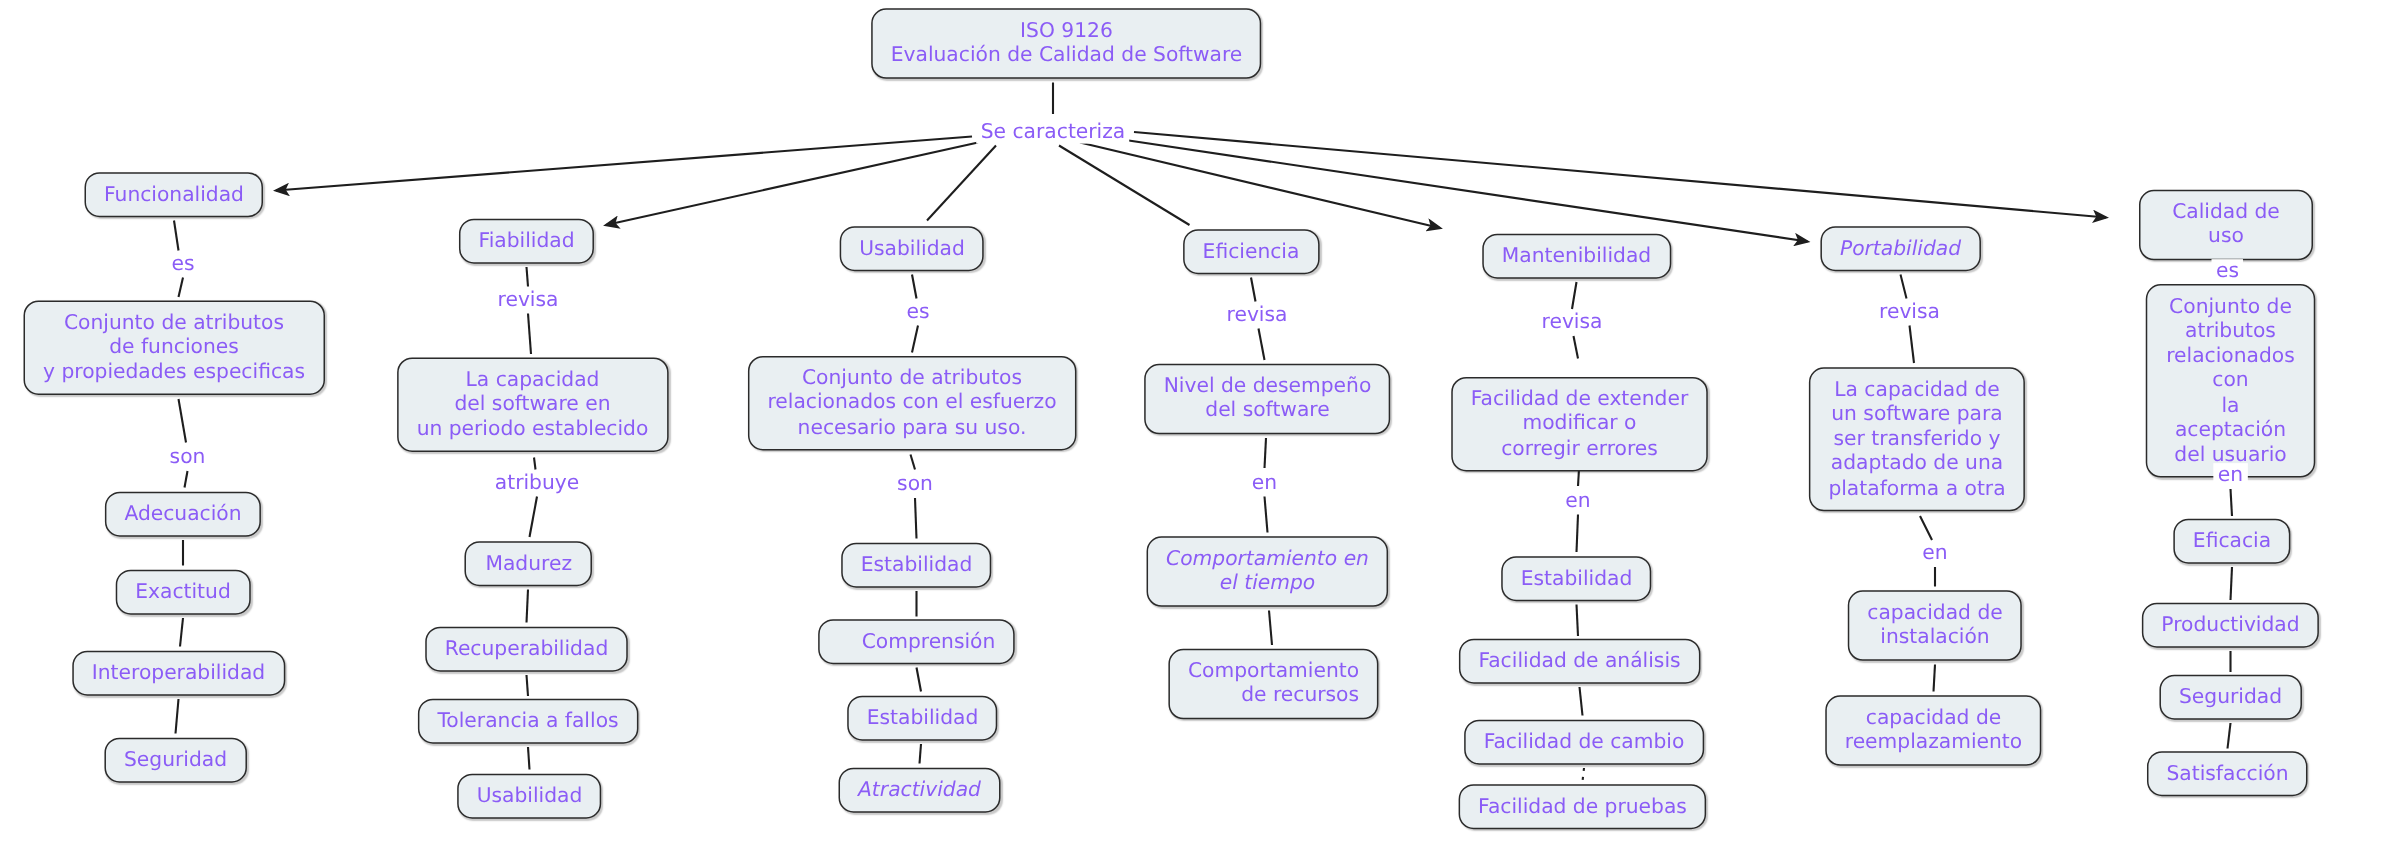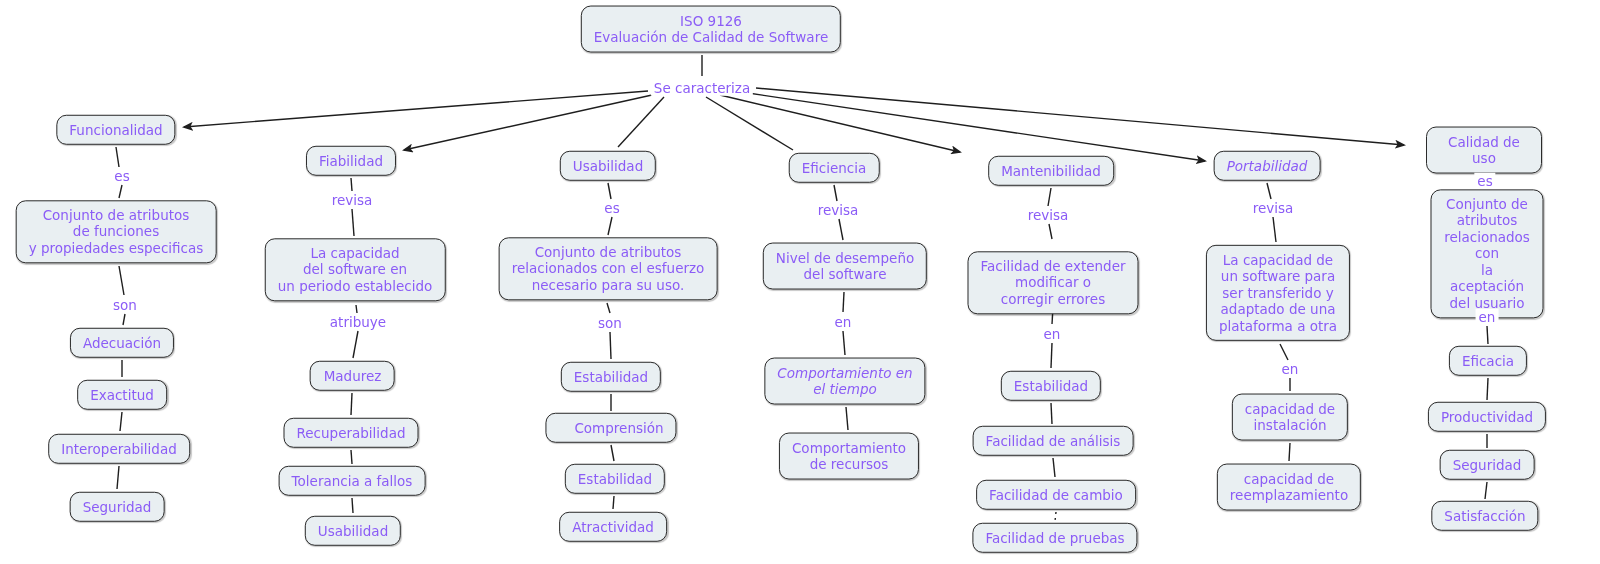--- a/index.html
+++ b/index.html
@@ -131,29 +131,29 @@
     <div class="node concept" style="left: 353px; top: 531px;">Usabilidad</div>
     <div class="node concept" style="left: 608px; top: 166px;">Usabilidad</div>
     <div class="node linklabel" style="left: 612px; top: 208px;">es</div>
     <div class="node concept" style="left: 608px; top: 269px;">Conjunto de atributos
 relacionados con el esfuerzo
 necesario para su uso.</div>
     <div class="node linklabel" style="left: 610px; top: 323px;">son</div>
     <div class="node concept" style="left: 611px; top: 377px;">Estabilidad</div>
     <div class="node concept" style="left: 611px; top: 428px; padding-left: 28px;">Comprensión</div>
     <div class="node concept" style="left: 615px; top: 479px;">Estabilidad</div>
-    <div class="node concept" style="left: 613px; top: 527px;">Atractividad</div>
+    <div class="node concept" style="left: 613px; top: 527px; font-style: italic;">Atractividad</div>
     <div class="node concept" style="left: 834px; top: 168px;">Eficiencia</div>
     <div class="node linklabel" style="left: 838px; top: 210px;">revisa</div>
     <div class="node concept" style="left: 845px; top: 266px;">Nivel de desempeño
 del software</div>
     <div class="node linklabel" style="left: 843px; top: 322px;">en</div>
     <div class="node concept" style="left: 845px; top: 381px; font-style: italic;">Comportamiento en
 el tiempo</div>
-    <div class="node concept" style="left: 849px; top: 456px;">Comportamiento
+    <div class="node concept" style="left: 849px; top: 456px; text-align: right;">Comportamiento
 de recursos</div>
     <div class="node concept" style="left: 1051px; top: 171px;">Mantenibilidad</div>
     <div class="node linklabel" style="left: 1048px; top: 215px;">revisa</div>
     <div class="node concept" style="left: 1053px; top: 273px; margin-top: 10px;">Facilidad de extender
 modificar o
 corregir errores</div>
     <div class="node linklabel" style="left: 1052px; top: 334px;">en</div>
     <div class="node concept" style="left: 1051px; top: 386px;">Estabilidad</div>
     <div class="node concept" style="left: 1053px; top: 441px;">Facilidad de análisis</div>
     <div class="node concept" style="left: 1056px; top: 495px;">Facilidad de cambio</div>

